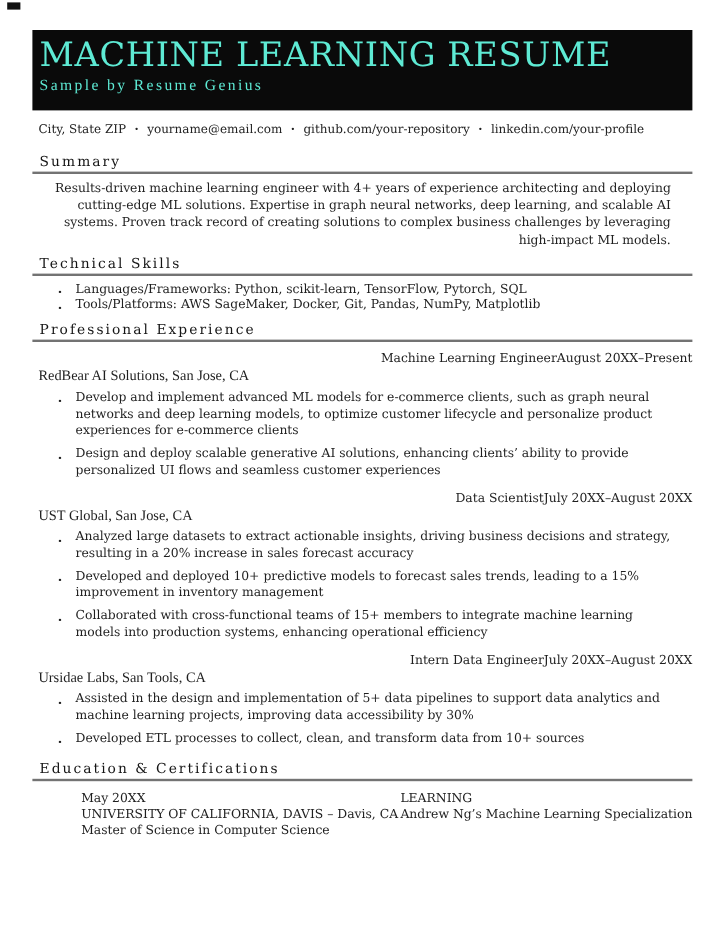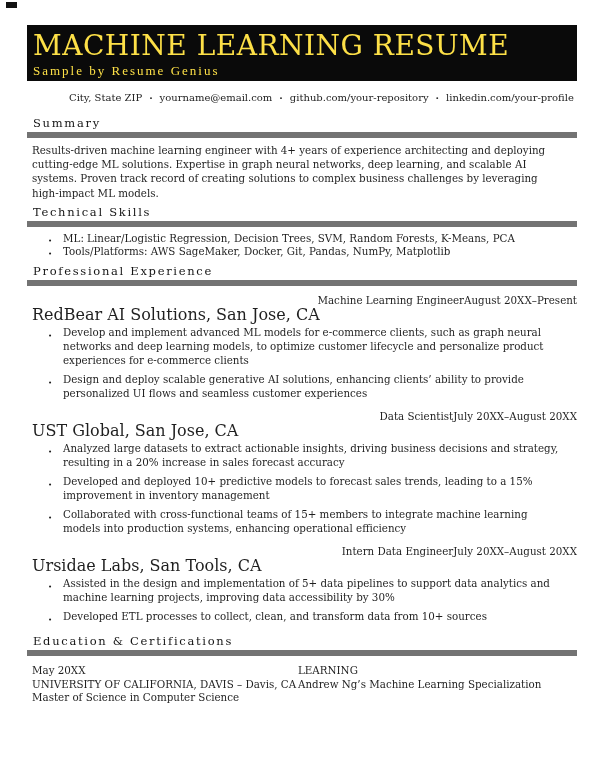--- a/index.html
+++ b/index.html
@@ -5,59 +5,59 @@
   html,body{margin:0;padding:0;}
   body{
     width:600px;height:776px;position:relative;background:#ffffff;
     font-family:"DejaVu Serif",serif;color:#1f1f1f;overflow:hidden;
     -webkit-font-smoothing:antialiased;
   }
   .corner-mark{position:absolute;left:6px;top:2px;width:11px;height:6px;background:#121212;}
   .page{position:absolute;left:27px;top:25px;width:550px;}
 
   
-  .band{background:#0a0a0a;color:#fde047;height:56px;box-sizing:border-box;padding:4px 0 0 6px;}
+  .band{background:#0a0a0a;color:#5eead4;height:67px;box-sizing:border-box;padding:4px 0 0 6px;}
   .band h1{margin:0;font-size:28px;font-weight:500;letter-spacing:.5px;line-height:33px;white-space:nowrap;}
   .band .subtitle{font-size:13px;letter-spacing:2px;line-height:15px;margin-top:1px;font-family:Liberation Serif, serif;}
 
   
-  .contact{margin-top:10px;padding-left:5px;font-size:10px;line-height:13px;color:#222;margin-left:37px;}
+  .contact{margin-top:10px;padding-left:5px;font-size:10px;line-height:13px;color:#222;}
   .contact .sep{display:inline-block;margin:0 7px;font-weight:bold;color:#222;}
 
   
   h2.sec-head{
     margin:0;font-size:11.5px;font-weight:500;letter-spacing:1.7px;color:#141414;
-    padding:0 0 2px 6px;border-bottom:6px solid #737373;line-height:13px;
+    padding:0 0 2px 6px;border-bottom:2px solid #737373;line-height:13px;
   }
   #sec-summary h2{margin-top:13px;}
   #sec-skills h2{margin-top:6px;}
   #sec-experience h2{margin-top:7px;}
   #sec-education h2{margin-top:12px;}
 
   
-  .summary-text{margin:5px 16px 0 0;padding:0 2px 0 5px;font-size:10.3px;line-height:14.2px;}
+  .summary-text{margin:5px 16px 0 0;padding:0 2px 0 5px;font-size:10.3px;line-height:14.2px;text-align:right;}
 
   
   ul.blist{list-style:none;margin:5px 0 0 20px;padding:0 10px 0 0;}
   ul.blist li{position:relative;padding-left:16px;font-size:10.3px;line-height:13.2px;}
   ul.blist li::before{content:"•";position:absolute;left:1px;top:3px;font-size:7px;}
   ul.jlist{list-style:none;margin:4px 0 0 20px;padding:0 10px 0 0;}
   ul.jlist li{position:relative;padding-left:16px;font-size:10.3px;line-height:14px;margin-bottom:5px;}
   ul.jlist li::before{content:"•";position:absolute;left:1px;top:4px;font-size:7px;}
 
   
   .job{margin-top:8px;padding-left:5px;}
   .job + .job{margin-top:10px;}
   .job-head{display:flex;justify-content:flex-end;font-size:10.3px;line-height:13.5px;}
   .job-dates{text-align:right;white-space:nowrap;}
-  .job-company{font-size:16px;line-height:13.5px;}
+  .job-company{font-size:12px;line-height:13.5px;font-family:Liberation Serif, serif;}
   .job ul.jlist{margin-left:15px;}
 
   
-  .edu-row{display:flex;margin-top:8px;padding-left:5px;}
+  .edu-row{display:flex;margin-top:8px;padding-left:5px;justify-content:flex-end;}
   .edu-entry{font-size:10.3px;line-height:13.5px;}
   .edu-entry:first-child{width:266px;flex:0 0 266px;}
 </style>
 </head>
 <body>
 
 <div class="corner-mark"></div>
 
 <div class="page">
 
@@ -69,21 +69,21 @@
   <div class="contact" id="contact"><span class="contact-item">City, State ZIP</span><span class="sep">·</span><span class="contact-item">yourname@email.com</span><span class="sep">·</span><span class="contact-item">github.com/your-repository</span><span class="sep">·</span><span class="contact-item">linkedin.com/your-profile</span></div>
 
   <section id="sec-summary">
     <h2 class="sec-head">Summary</h2>
     <p class="summary-text">Results-driven machine learning engineer with 4+ years of experience architecting and deploying cutting-edge ML solutions. Expertise in graph neural networks, deep learning, and scalable AI systems. Proven track record of creating solutions to complex business challenges by leveraging high-impact ML models.</p>
   </section>
 
   <section id="sec-skills">
     <h2 class="sec-head">Technical Skills</h2>
     <ul class="blist" id="skills-list">
-        <li>ML: Linear/Logistic Regression, Decision Trees, SVM, Random Forests, K-Means, PCA</li>
+        <li>Languages/Frameworks: Python, scikit-learn, TensorFlow, Pytorch, SQL</li>
         <li>Tools/Platforms: AWS SageMaker, Docker, Git, Pandas, NumPy, Matplotlib</li>
       </ul>
   </section>
 
   <section id="sec-experience">
     <h2 class="sec-head">Professional Experience</h2>
     <div id="jobs">
         <div class="job">
           <div class="job-head">
             <span class="job-title">Machine Learning Engineer</span>

